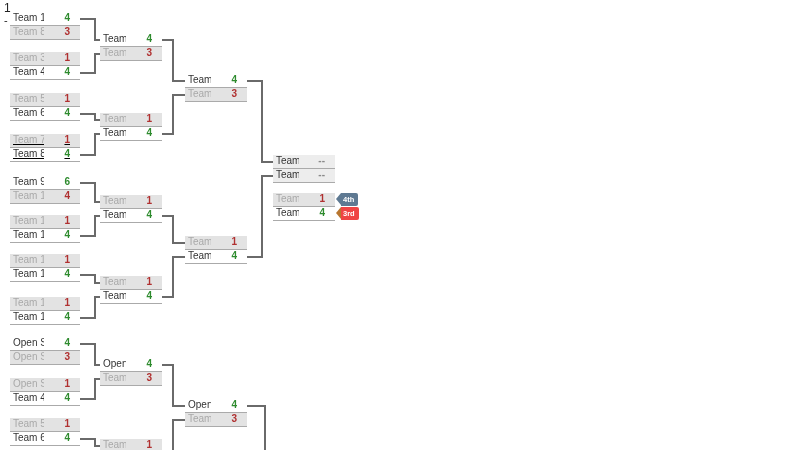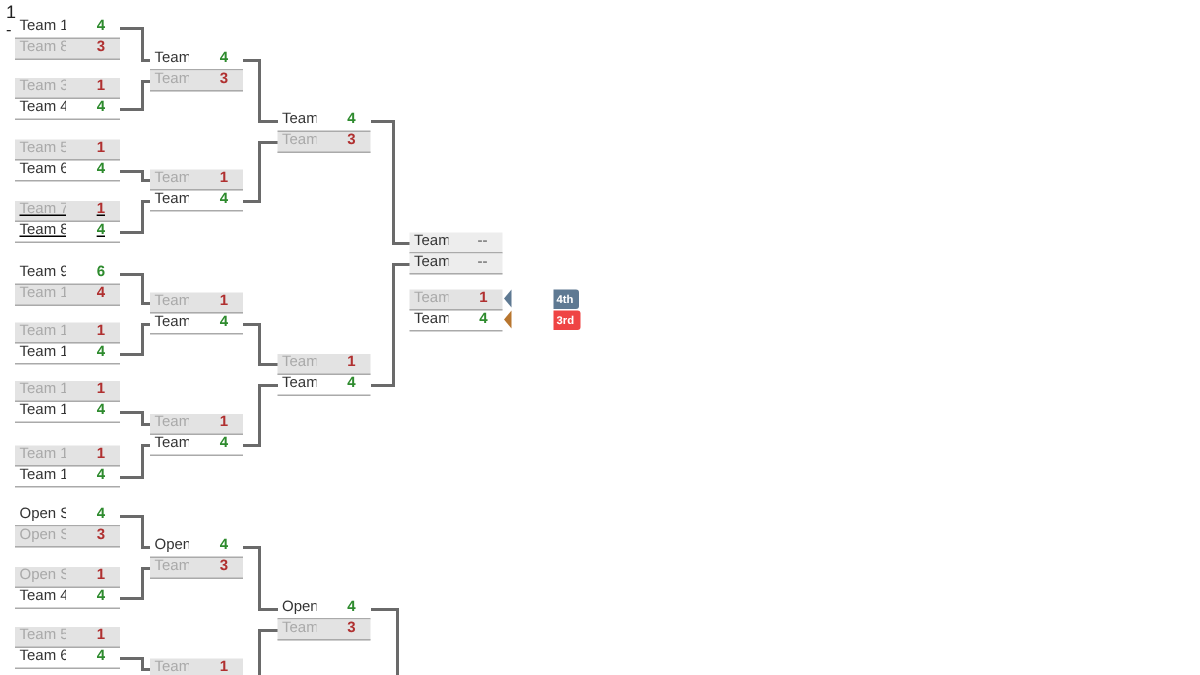--- a/index.html
+++ b/index.html
@@ -54,21 +54,20 @@
   .state-pending .tscore { color: var(--pending-score, #8a8a8a); }
 
   .badge {
     position: absolute;
     left: 100%;
     margin-left: 1px;
     top: 0;
     height: 13px;
     display: flex;
     align-items: stretch;
-    gap: 28px;
   }
   .badge-arrow {
     width: 0; height: 0;
     border-top: 6.5px solid transparent;
     border-bottom: 6.5px solid transparent;
     border-right-width: 5px;
     border-right-style: solid;
   }
   .badge-label {
     color: var(--badge-text, #fff);

